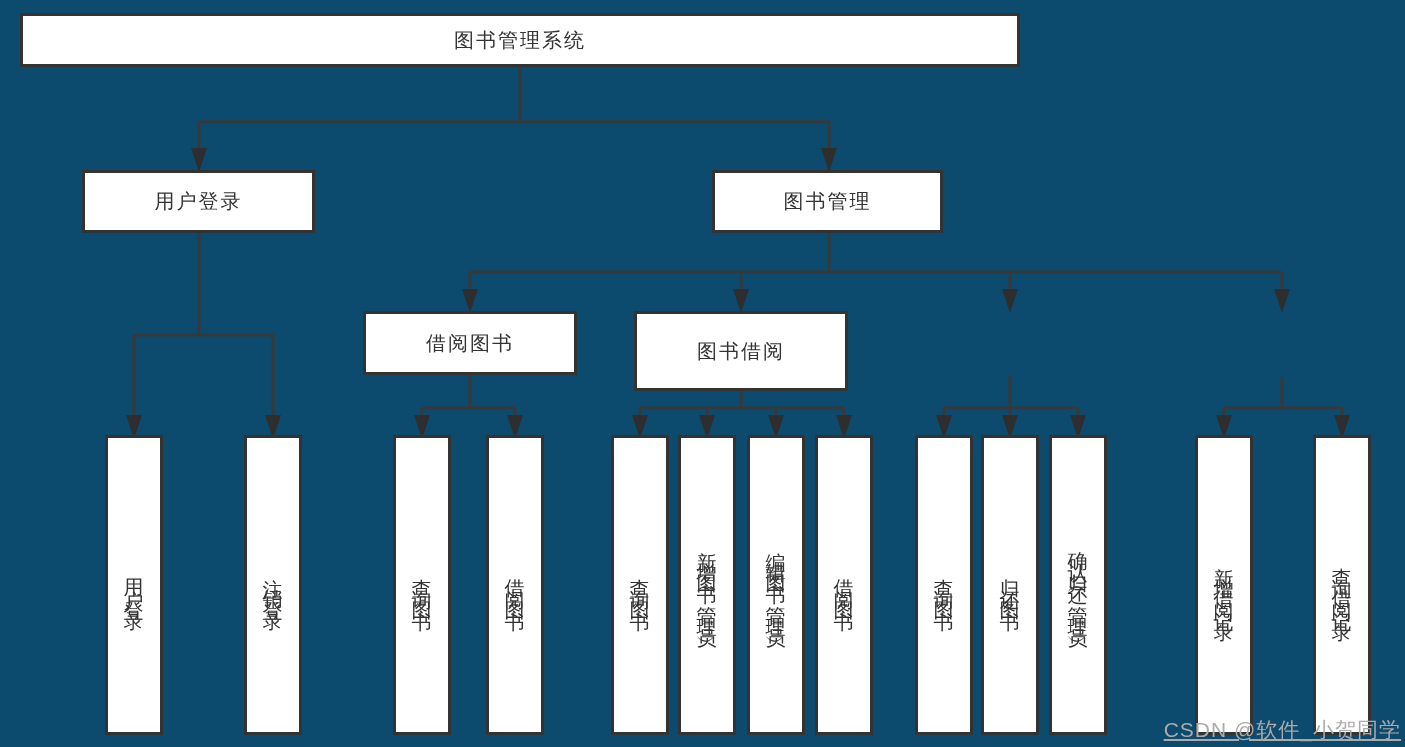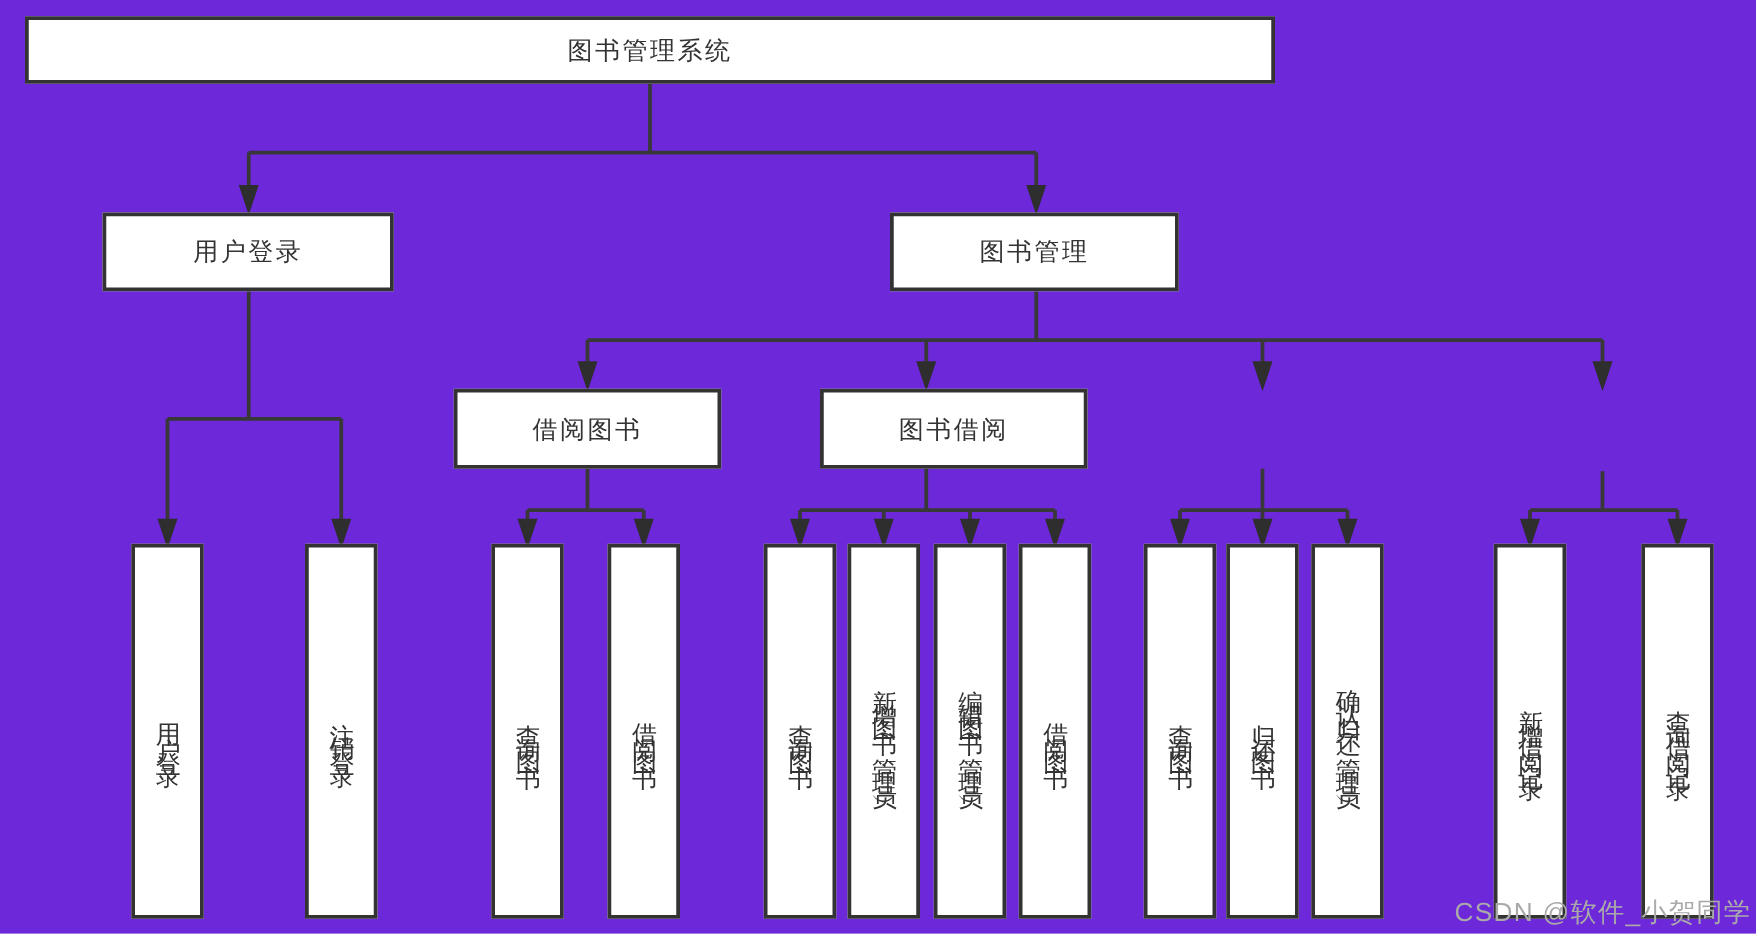--- a/index.html
+++ b/index.html
@@ -1,20 +1,20 @@
 <!DOCTYPE html>
 <html><head>
 <meta charset="utf-8">
 <style>
   html, body { margin: 0; padding: 0; background: #ffffff; }
   .canvas {
     position: relative;
     width: 1405px;
     height: 747px;
-    background: #6d28d9;
+    background: #0c4a6e;
     font-family: "Liberation Sans", sans-serif;
     overflow: hidden;
   }
   .connectors {
     position: absolute;
     left: 0; top: 0;
     width: 1405px; height: 747px;
     pointer-events: none;
   }
   .node {
@@ -50,20 +50,21 @@
   }
   .watermark {
     position: absolute;
     right: 4px;
     bottom: 3px;
     font-size: 21px;
     color: #aaaaaa;
     letter-spacing: 1px;
     z-index: 3;
     white-space: nowrap;
+    text-decoration: underline;
   }
 </style>
 </head>
 <body>
 
 <div class="canvas">
 
   <svg class="connectors" viewBox="0 0 1405 747" xmlns="http://www.w3.org/2000/svg">
     <path fill="none" stroke="#383838" stroke-width="3" d="
       M520 67 V122 M199 122 H829 M199 122 V150 M829 122 V150
@@ -103,21 +104,21 @@
   <div class="node" style="left:82px; top:170px; width:233px; height:63px">
     <span>用户登录</span>
   </div>
   <div class="node" style="left:712px; top:170px; width:231px; height:63px">
     <span>图书管理</span>
   </div>
 
   <div class="node" style="left:363px; top:311px; width:214px; height:64px">
     <span>借阅图书</span>
   </div>
-  <div class="node" style="left:656px; top:311px; width:214px; height:64px">
+  <div class="node" style="left:634px; top:311px; width:214px; height:80px">
     <span>图书借阅</span>
   </div>
 
   <div class="vnode" style="left:105px; top:435px; width:58px; height:300px">用户登录</div>
   <div class="vnode" style="left:244px; top:435px; width:58px; height:300px">注销登录</div>
 
   <div class="vnode" style="left:393px; top:435px; width:58px; height:300px">查询图书</div>
   <div class="vnode" style="left:486px; top:435px; width:58px; height:300px">借阅图书</div>
 
   <div class="vnode" style="left:611px; top:435px; width:58px; height:300px">查询图书</div>

